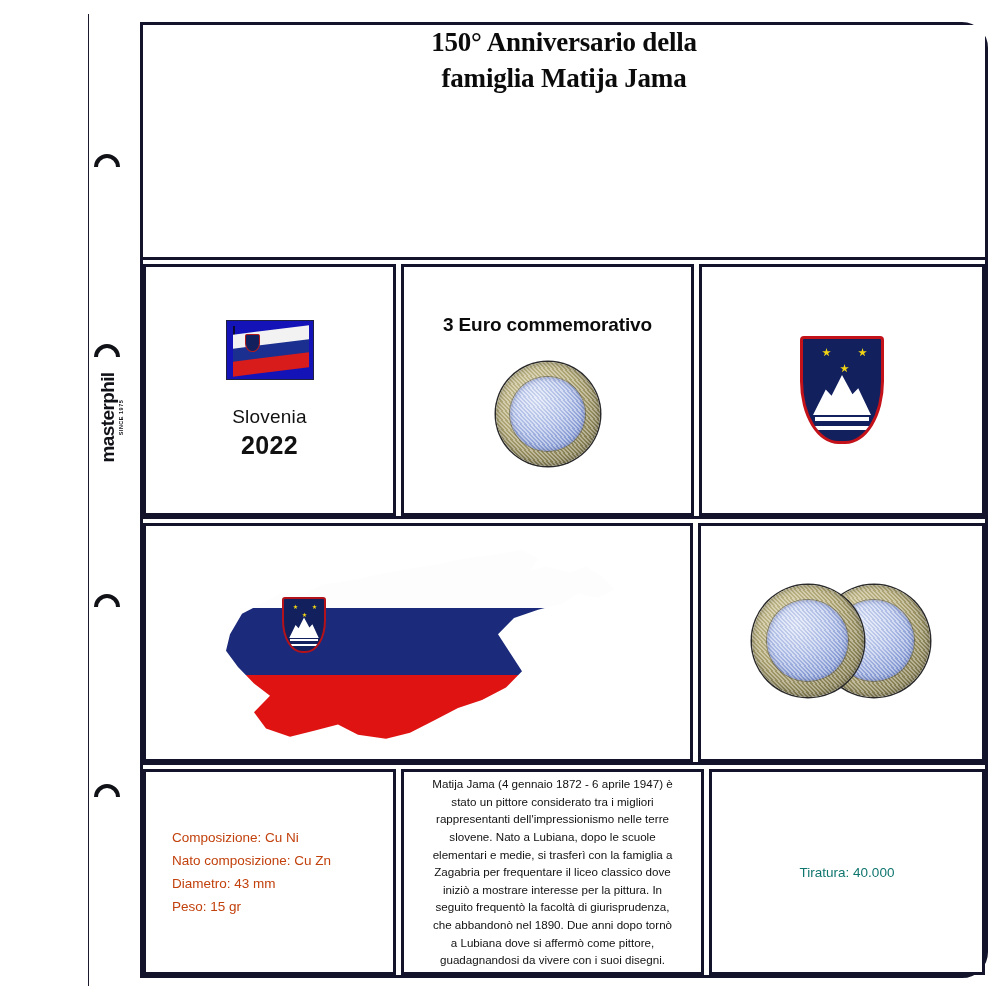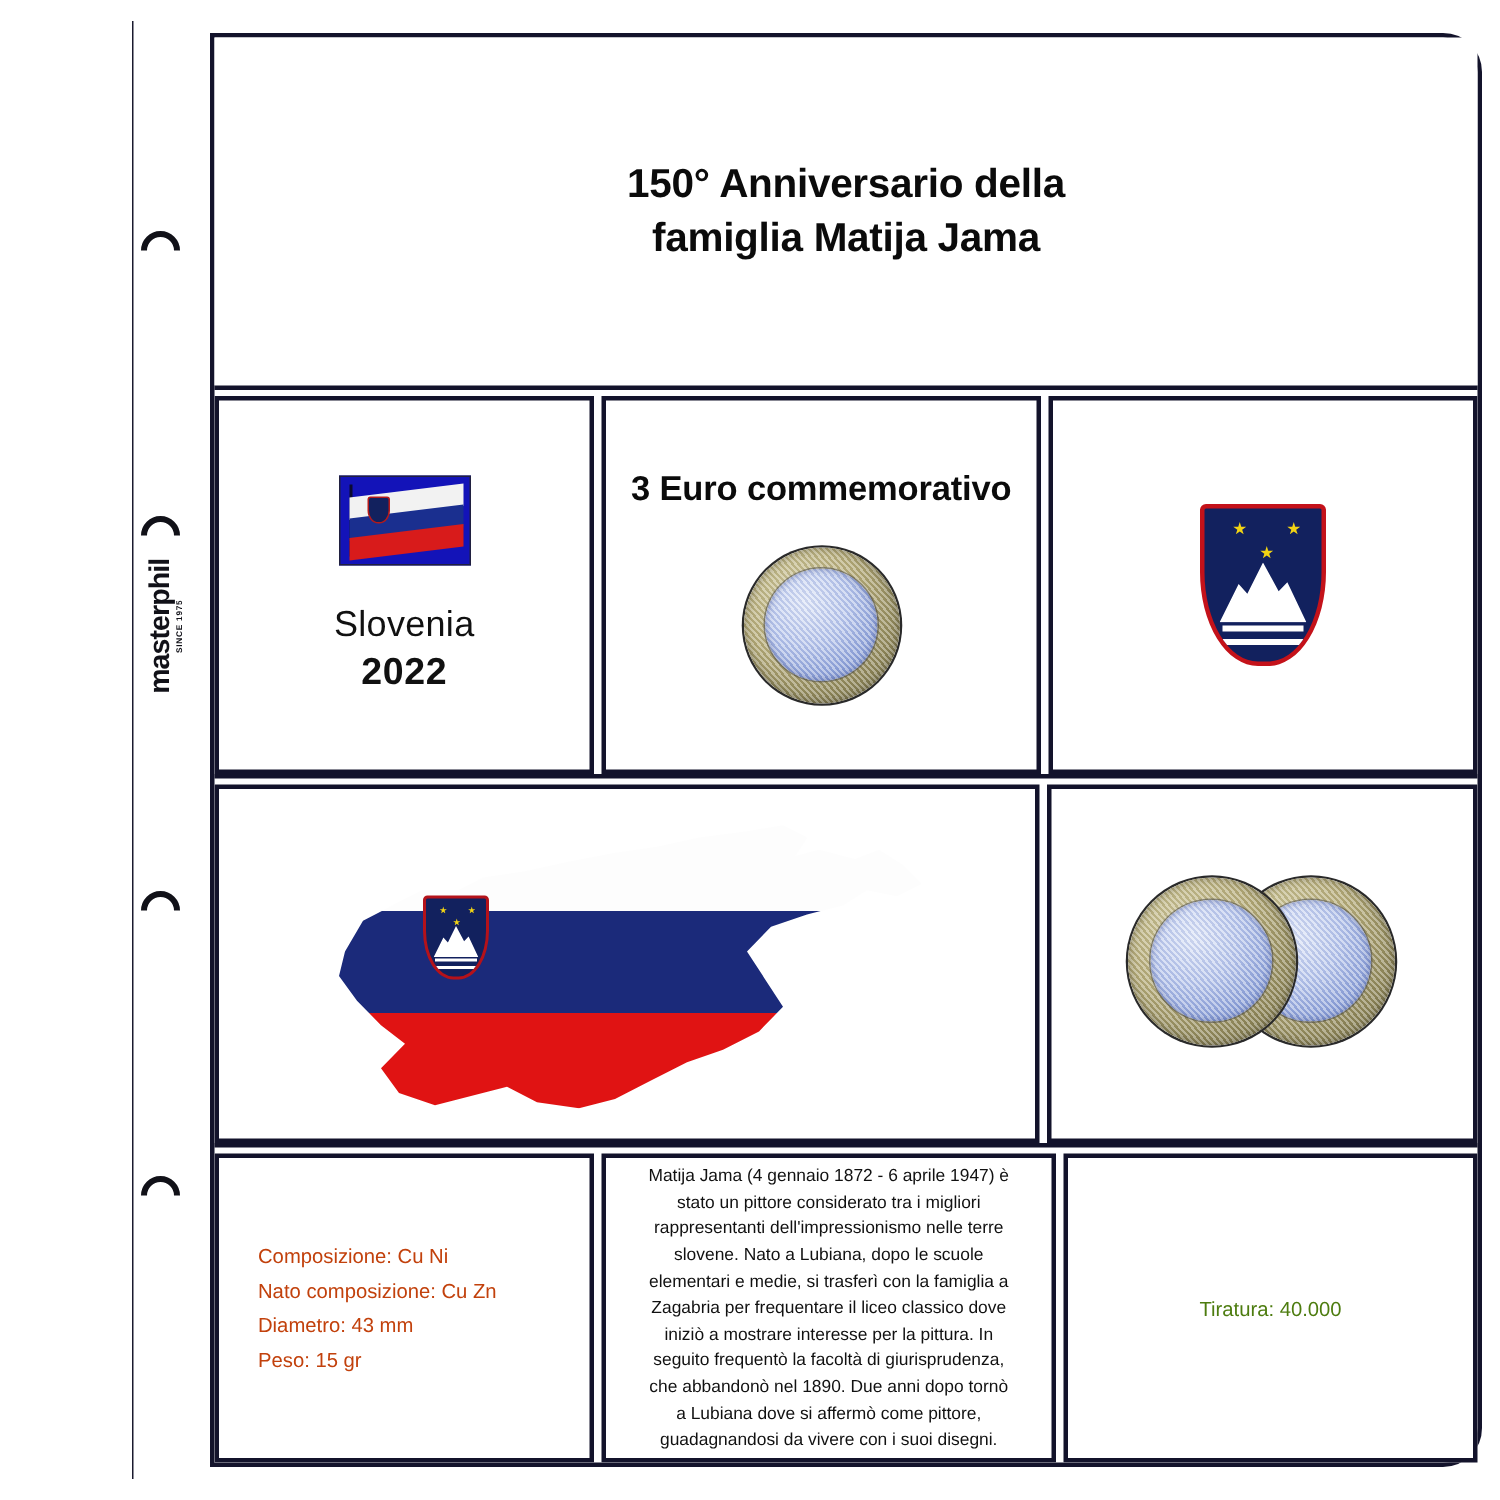--- a/index.html
+++ b/index.html
@@ -115,21 +115,22 @@
     align-items: center;
     justify-content: center;
     overflow: hidden;
   }
   .cell + .cell { margin-left: 5px; }
 
   
   .title-cell {
     width: 100%;
     border: none;
-    justify-content: center;
+    justify-content: flex-start;
+    font-family: Liberation Serif, serif;
   }
   .main-title {
     font-size: 27px;
     font-weight: 700;
     color: #0b0b0b;
     text-align: center;
     line-height: 1.32;
     letter-spacing: -0.2px;
     max-width: 520px;
   }
@@ -170,34 +171,34 @@
     position: absolute;
     left: 22%;
     top: 22%;
     width: 13px;
     height: 16px;
     background: #12215e;
     border: 1px solid #b41a1a;
     border-radius: 2px 2px 48% 48%;
   }
   .country-name {
-    font-size: 24px;
+    font-size: 19px;
     color: #111;
     letter-spacing: 0.2px;
     margin-bottom: 3px;
   }
   .country-year {
     font-size: 25px;
     font-weight: 700;
     color: #111;
     letter-spacing: 0.4px;
   }
 
   .coin-caption {
-    font-size: 23px;
+    font-size: 19px;
     font-weight: 700;
     color: #0b0b0b;
     margin-bottom: 26px;
     letter-spacing: -0.1px;
   }
 
   
   .coin {
     position: relative;
     border-radius: 50%;
@@ -352,21 +353,21 @@
     text-align: left;
   }
   .desc-text {
     font-size: 11.6px;
     line-height: 1.52;
     color: #111;
     text-align: center;
   }
   .mint-text {
     font-size: 13.5px;
-    color: #4d7c0f;
+    color: #0f766e;
   }
 </style>
 </head>
 <body>
 
 <div id="page">
 
   <div class="binder-strip">
     <div class="binder-hole" style="top:140px"></div>
     <div class="binder-hole" style="top:330px"></div>

